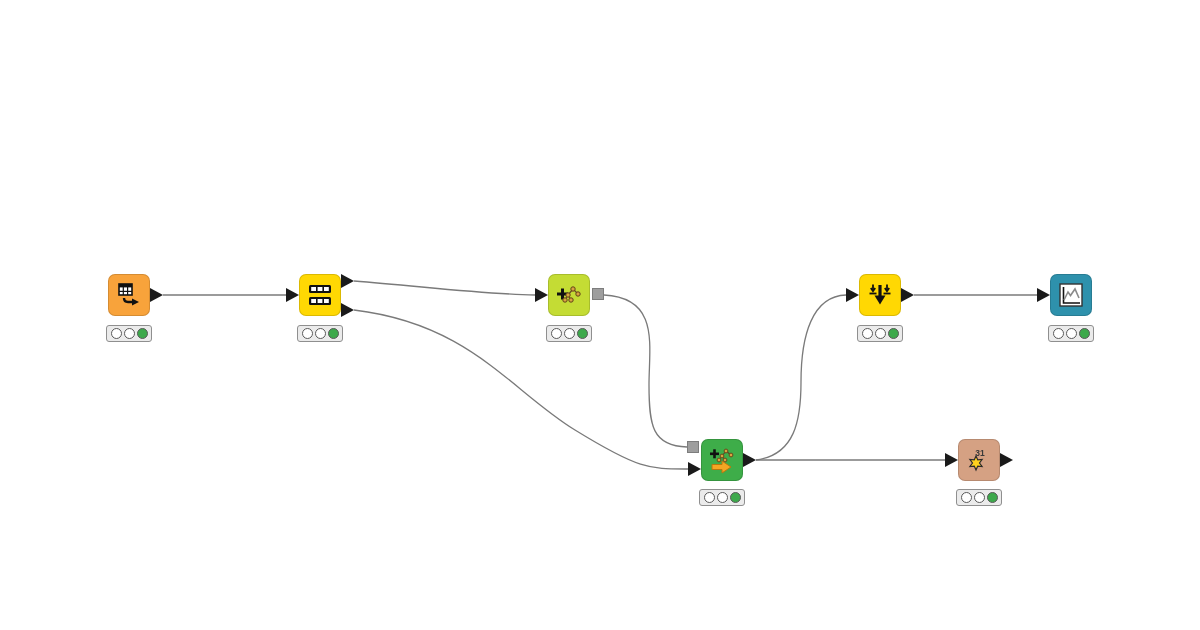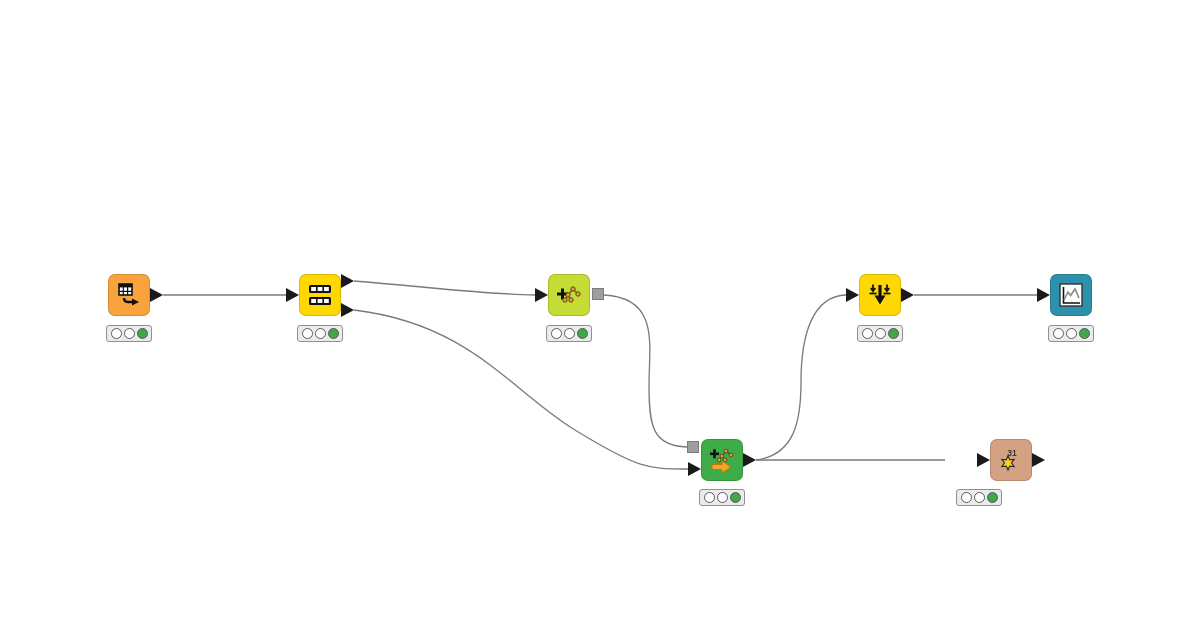--- a/index.html
+++ b/index.html
@@ -156,21 +156,21 @@
       <path d="M6.5,6 L6.5,22 L23,22" fill="none" stroke="#111" stroke-width="1.6"></path>
       <polyline points="7,19 11,11 13.5,14.5 18,8 22,17" fill="none" stroke="#8a8a8a" stroke-width="1.6"></polyline>
     </svg>
   </div>
   <div class="traffic" style="left:1048px;top:325px;">
     <span class="dot"></span>
     <span class="dot"></span>
     <span class="dot on" style="background: rgb(61, 169, 75);"></span>
   </div>
 
-  <div class="node" style="left: 958px; top: 439px; background: rgb(213, 161, 131); margin-left: 32px;">
+  <div class="node" style="left: 958px; top: 439px; background: rgb(213, 161, 131);">
     <span class="port-tri p-in p-mid"></span>
     <span class="port-tri p-out p-mid"></span>
     <svg class="icon" width="28" height="28" viewBox="0 0 28 28">
       <text x="15" y="10" font-size="8.5" font-weight="bold" fill="#3a3a3a" font-family="Liberation Sans, sans-serif" text-anchor="middle">31</text>
       <polygon points="11,10 12.75,13.97 17.06,13.5 14.5,17 17.06,20.5 12.75,20.03 11,24 9.25,20.03 4.94,20.5 7.5,17 4.94,13.5 9.25,13.97" fill="#FFD21E" stroke="#2b2b2b" stroke-width="1.2"></polygon>
     </svg>
   </div>
   <div class="traffic" style="left:956px;top:489px;">
     <span class="dot"></span>
     <span class="dot"></span>

